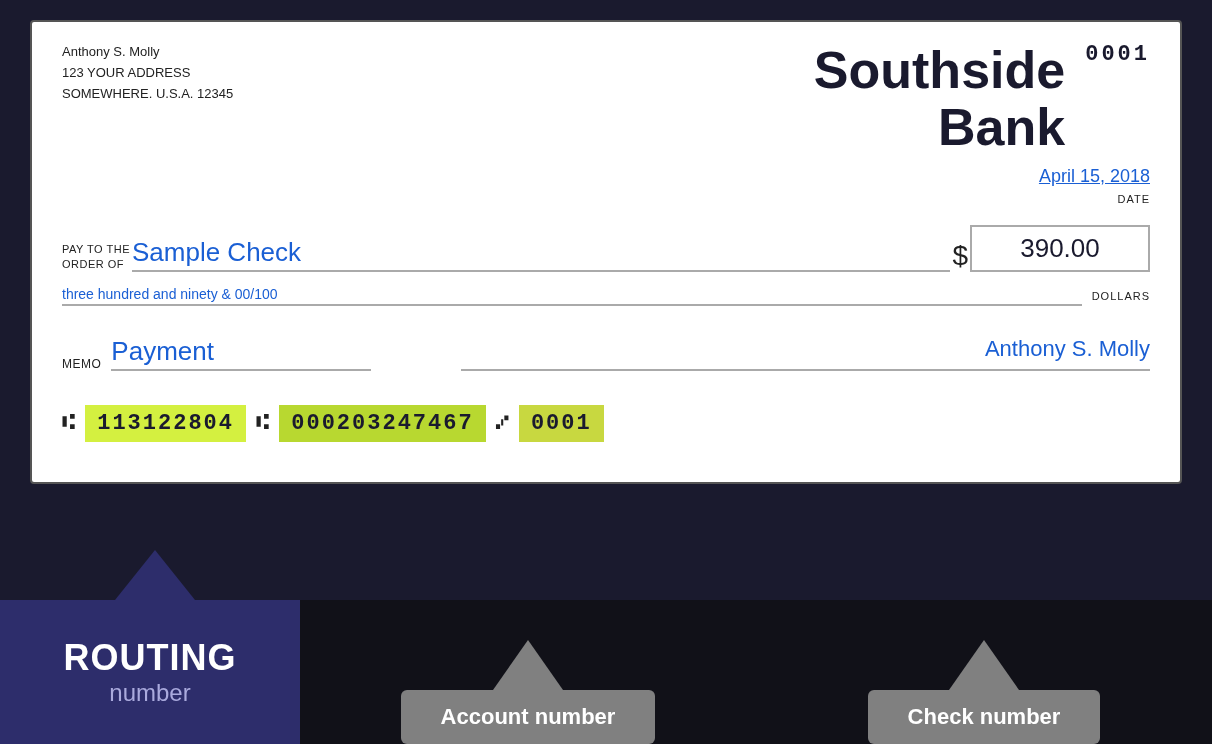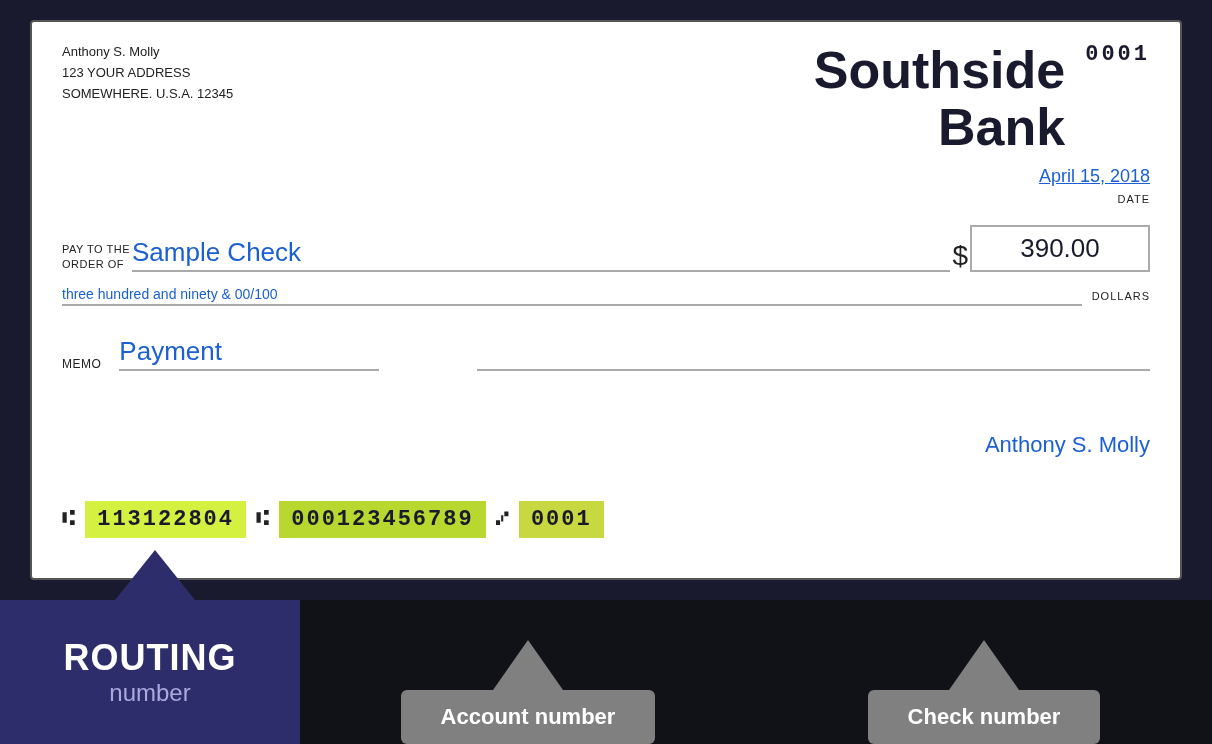--- a/index.html
+++ b/index.html
@@ -20,21 +20,21 @@
       padding: 20px 30px 0px 30px;
       flex: 1;
     }
 
     .check {
       background: #ffffff;
       border: 2px solid #555;
       border-radius: 4px;
       padding: 20px 30px;
       position: relative;
-      height: 560px;
+      height: 464px;
     }
 
     
     .check-top {
       display: flex;
       justify-content: space-between;
       align-items: flex-start;
       margin-bottom: 10px;
     }
 
@@ -152,21 +152,21 @@
       color: #222;
       letter-spacing: 1px;
       padding-bottom: 4px;
     }
 
     
     .memo-row {
       display: flex;
       align-items: flex-end;
       margin-bottom: 40px;
-      gap: 18px;
+      gap: 10px;
     }
 
     .memo-label {
       font-size: 12px;
       color: #222;
       letter-spacing: 0.5px;
     }
 
     .memo-value {
       font-size: 26px;
@@ -398,21 +398,21 @@
       <div class="memo-value">Payment</div>
       <div class="signature-line"></div>
     </div>
 
     <div class="signature-value">Anthony S. Molly</div>
 
     <div class="micr-row">
       <span class="micr-symbol">⑆</span>
       <span class="micr-routing">113122804</span>
       <span class="micr-symbol">⑆</span>
-      <span class="micr-account">000123456789</span>
+      <span class="micr-account">000203247467</span>
       <span class="micr-equals">⑇</span>
       <span class="micr-check">0001</span>
     </div>
   </div>
 </div>
 
 <div class="bottom-section">
   <div class="routing-section">
     <span class="routing-label-big">ROUTING</span>
     <span class="routing-label-small">number</span>

